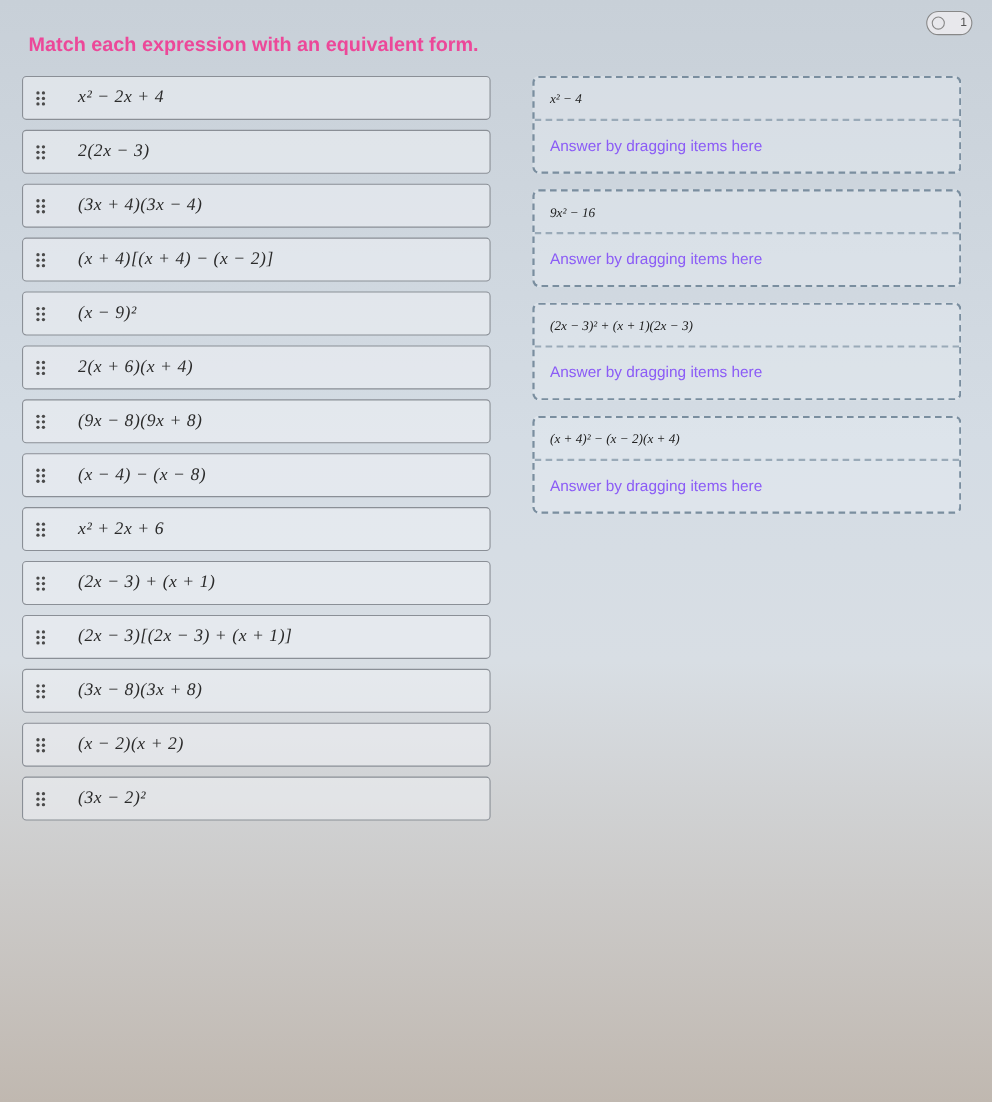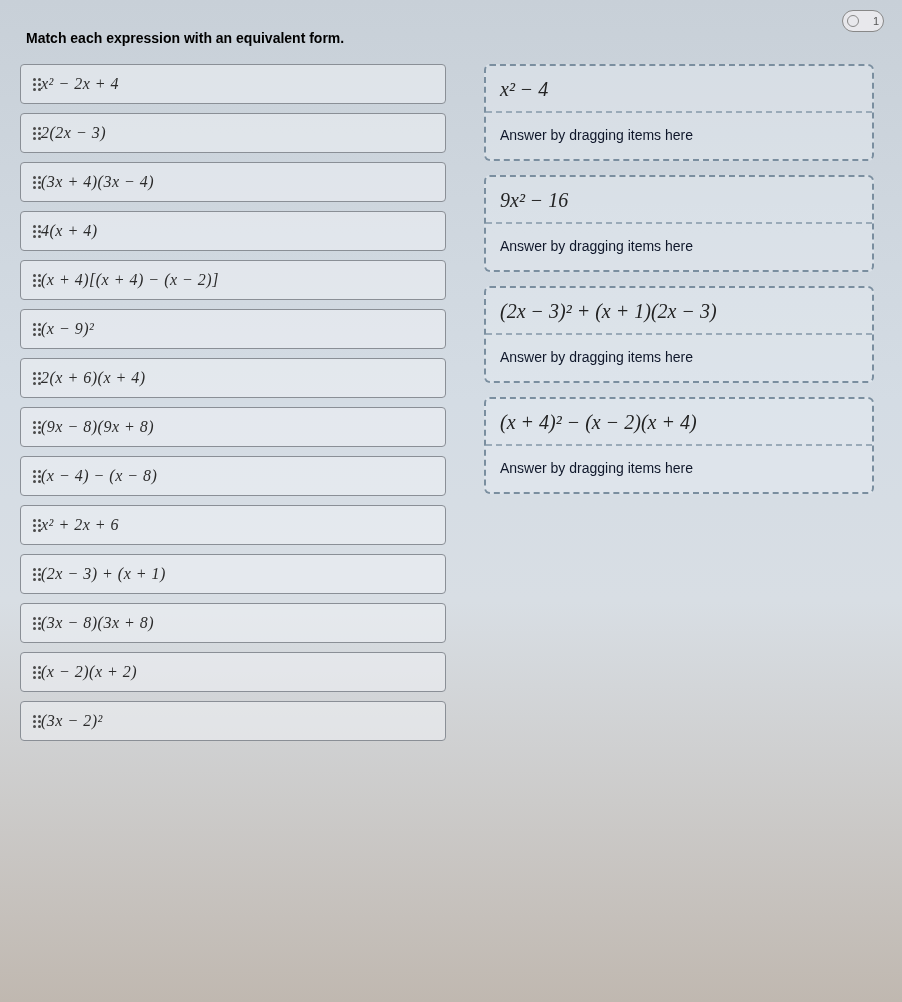--- a/index.html
+++ b/index.html
@@ -27,44 +27,44 @@
       align-items: center;
       justify-content: space-between;
       padding: 0 4px;
       font-size: 11px;
       color: #555;
     }
     .header-toggle .circle {
       width: 12px; height: 12px; border: 1.5px solid #888; border-radius: 50%;
     }
     .instruction {
-      font-size: 14px;
+      font-size: 18px;
       font-weight: 700;
-      color: #000000;
+      color: #ec4899;
       margin-bottom: 18px;
       margin-left: 6px;
     }
     .columns {
       display: flex;
       gap: 38px;
     }
     .left-col {
       width: 426px;
       display: flex;
       flex-direction: column;
       gap: 9px;
     }
     .drag-item {
       border: 1px solid #8a8f96;
       border-radius: 4px;
       background: rgba(240,242,245,0.55);
       padding: 10px 10px 10px 12px;
       display: flex;
       align-items: center;
-      gap: 0;
+      gap: 30px;
       cursor: grab;
       font-size: 15px;
       color: #2b2b2b;
     }
     .drag-handle {
       display: grid;
       grid-template-columns: repeat(2, 3px);
       grid-template-rows: repeat(3, 3px);
       gap: 2px;
       flex-shrink: 0;
@@ -82,28 +82,28 @@
     .drop-group {
       border: 2px dashed #7a8e9f;
       border-radius: 6px;
       background: rgba(236,240,244,0.4);
       overflow: hidden;
     }
     .drop-header {
       padding: 12px 14px 10px 14px;
       font-family: 'Times New Roman', Georgia, serif;
       font-style: italic;
-      font-size: 20px;
+      font-size: 12px;
       color: #222;
       border-bottom: 2px dashed #9aaab8;
     }
     .drop-body {
       padding: 14px 14px 16px 14px;
       font-size: 14px;
-      color: #0f172a;
+      color: #8b5cf6;
     }
   </style>
 </head>
 <body>
 
 <div class="header-toggle">
   <span class="circle"></span>
   <span>1</span>
 </div>
 
@@ -148,31 +148,20 @@
       </div>
       <div class="drag-item">
         <div class="drag-handle">
             <span></span>
             <span></span>
             <span></span>
             <span></span>
             <span></span>
             <span></span>
           </div>
-        <span class="math">4(x + 4)</span>
-      </div>
-      <div class="drag-item">
-        <div class="drag-handle">
-            <span></span>
-            <span></span>
-            <span></span>
-            <span></span>
-            <span></span>
-            <span></span>
-          </div>
         <span class="math">(x + 4)[(x + 4) − (x − 2)]</span>
       </div>
       <div class="drag-item">
         <div class="drag-handle">
             <span></span>
             <span></span>
             <span></span>
             <span></span>
             <span></span>
             <span></span>
@@ -226,20 +215,31 @@
       <div class="drag-item">
         <div class="drag-handle">
             <span></span>
             <span></span>
             <span></span>
             <span></span>
             <span></span>
             <span></span>
           </div>
         <span class="math">(2x − 3) + (x + 1)</span>
+      </div>
+      <div class="drag-item">
+        <div class="drag-handle">
+            <span></span>
+            <span></span>
+            <span></span>
+            <span></span>
+            <span></span>
+            <span></span>
+          </div>
+        <span class="math">(2x − 3)[(2x − 3) + (x + 1)]</span>
       </div>
       <div class="drag-item">
         <div class="drag-handle">
             <span></span>
             <span></span>
             <span></span>
             <span></span>
             <span></span>
             <span></span>
           </div>

